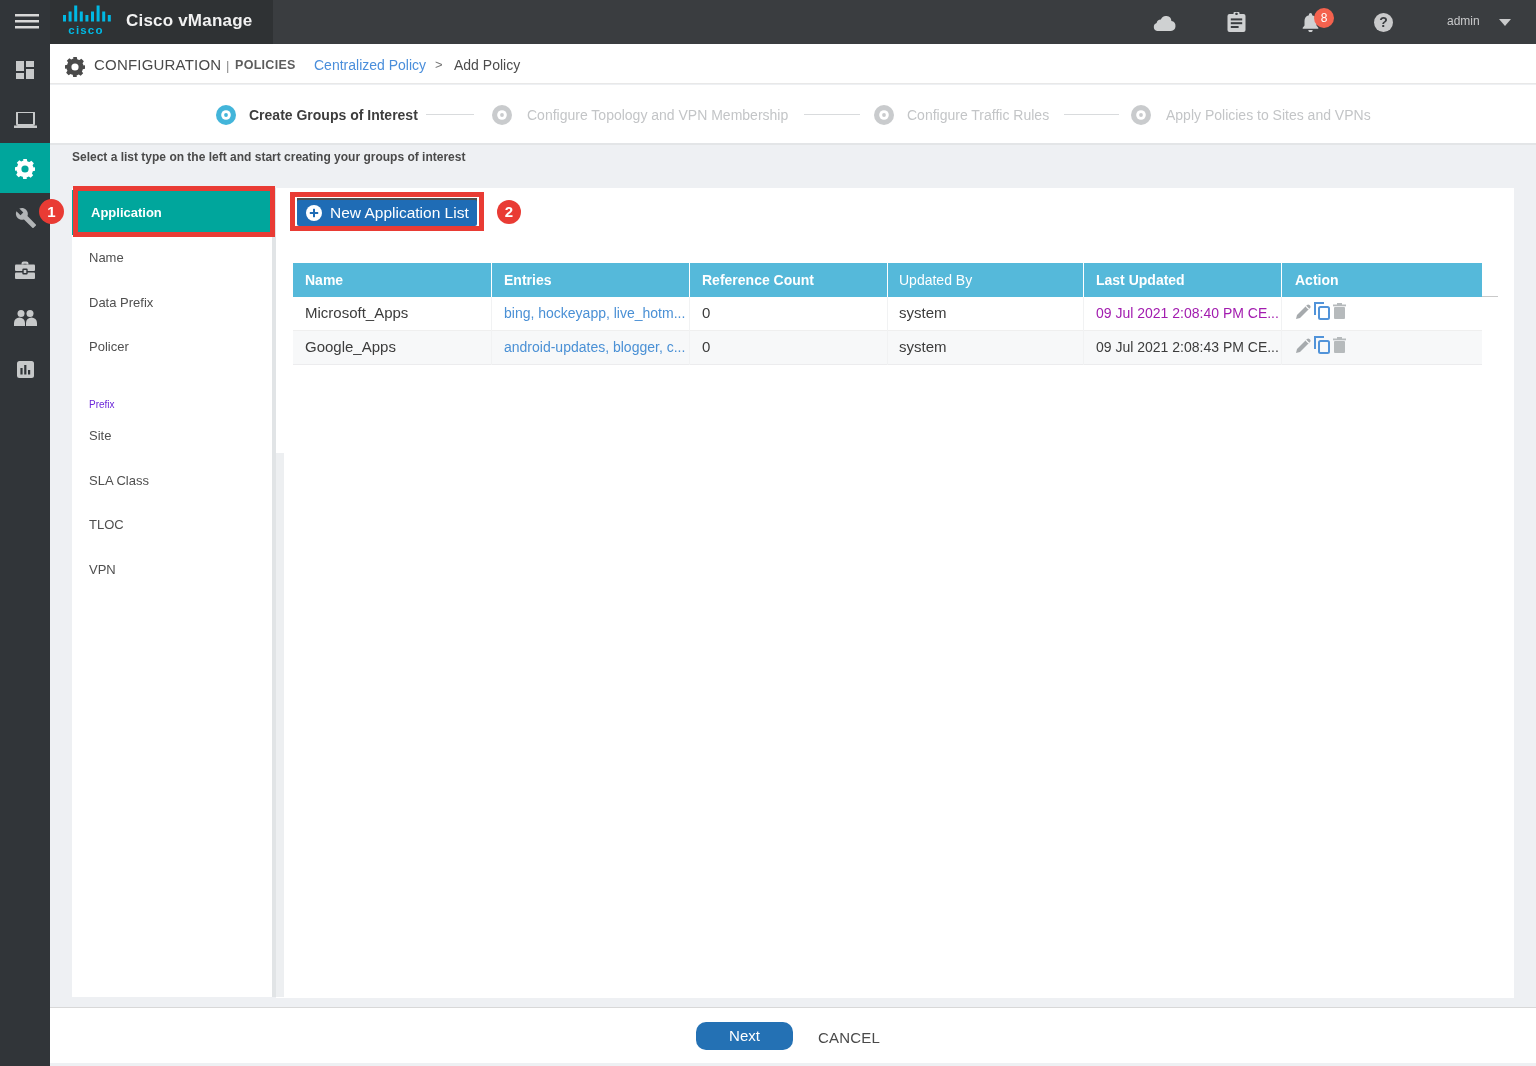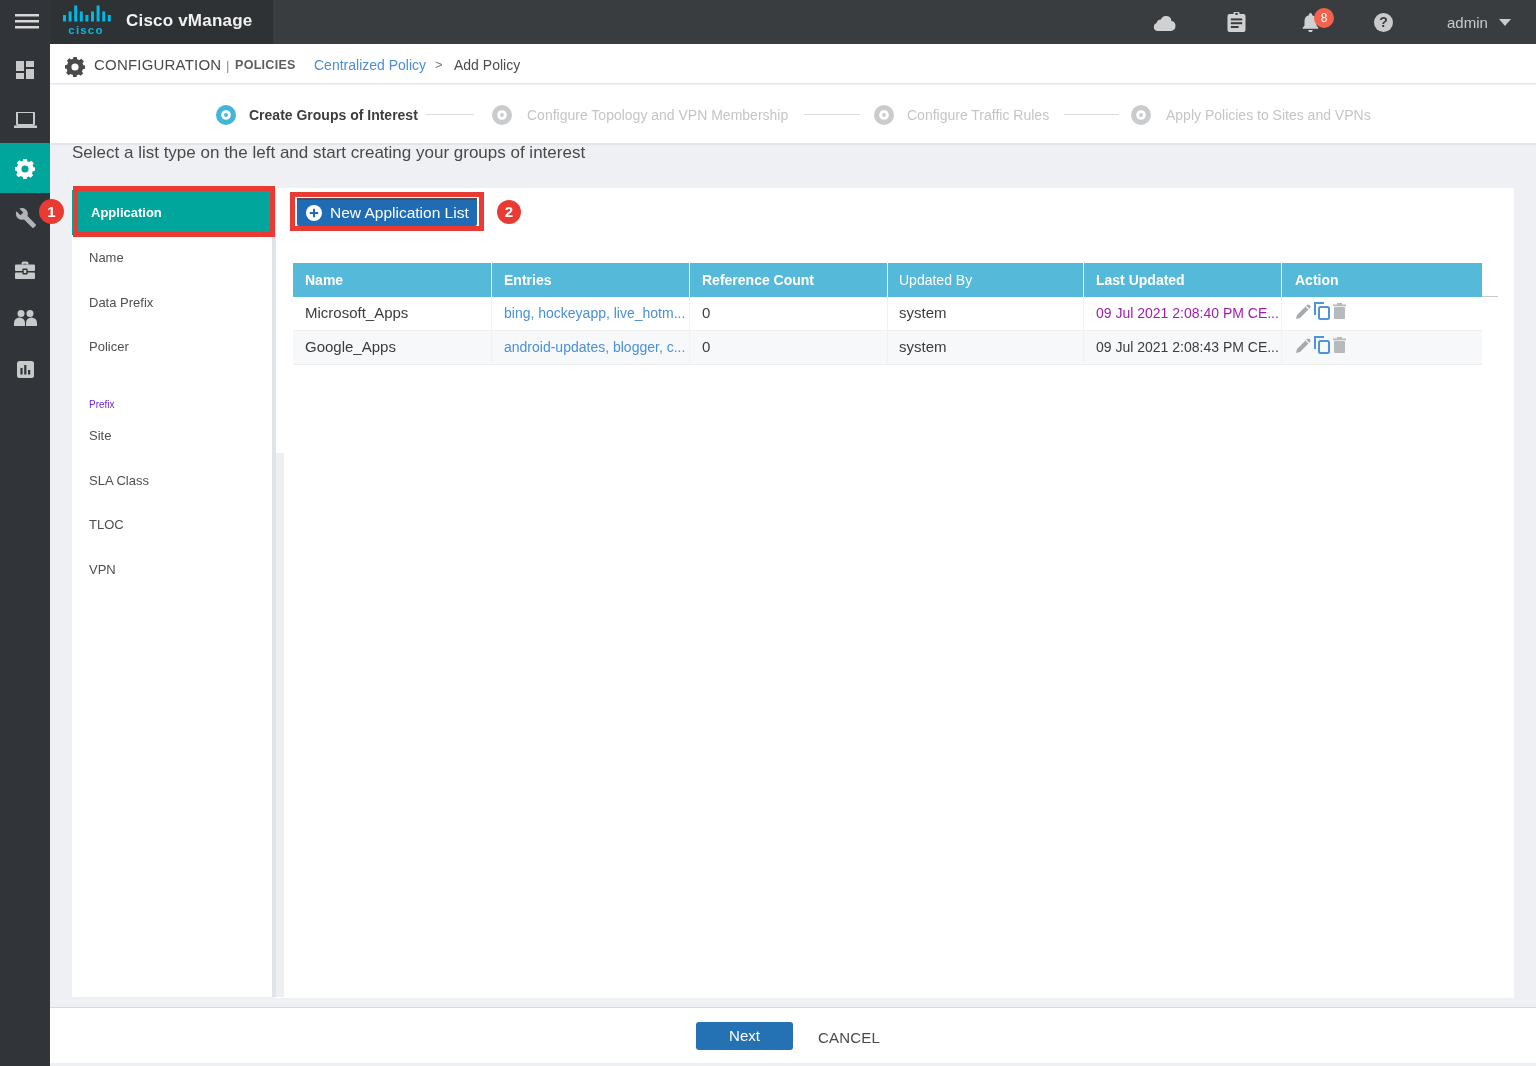--- a/index.html
+++ b/index.html
@@ -45,21 +45,21 @@
 <rect x="3.8" y="6.4" width="11.4" height="2" fill="#3a3d40"></rect>
 <rect x="3.8" y="10.2" width="11.4" height="2" fill="#3a3d40"></rect>
 <rect x="3.8" y="14" width="7.8" height="2" fill="#3a3d40"></rect>
 </svg>
 <svg class="abs" style="left:1302px;top:13px" width="17" height="19" viewBox="0 0 17 19">
 <path d="M8.5 0 a1.6 1.6 0 0 1 1.6 1.6 v0.6 a6 6 0 0 1 4.4 5.8 v4.5 l1.8 2.3 v1 H0.7 v-1 l1.8 -2.3 V8 a6 6 0 0 1 4.4 -5.8 v-0.6 A1.6 1.6 0 0 1 8.5 0 Z" fill="#cfd1d2"></path>
 <path d="M6.3 17 a2.2 2.2 0 0 0 4.4 0 Z" fill="#cfd1d2"></path>
 </svg>
 <div class="abs" style="left:1314px;top:8px;width:20px;height:20px;border-radius:50%;background:#f4624e;color:#fff;font-size:12px;text-align:center;line-height:20px">8</div>
 <div class="abs" style="left:1374px;top:13px;width:19px;height:19px;border-radius:50%;background:#c9cacb;color:#3a3d40;font-size:14px;font-weight:bold;text-align:center;line-height:19px">?</div>
-<div class="abs" style="left:1447px;top:14px;color:#c9cacb;font-size:15px">admin</div>
+<div class="abs" style="left:1447px;top:14px;color:#c9cacb;font-size:12px">admin</div>
 <svg class="abs" style="left:1499px;top:19px" width="12" height="7" viewBox="0 0 12 7">
     <path d="M0 0 L12 0 L6 7 Z" fill="#c9cacb"></path>
   </svg>
 
 <div class="abs" style="left:0;top:44px;width:50px;height:1022px;background:#313539"></div>
 <div class="abs" style="left:0;top:143px;width:50px;height:50px;background:#00a69c"></div>
 
 <svg class="abs" style="left:16px;top:61px" width="18" height="18" viewBox="0 0 18 18">
 <g fill="#c7c9ca">
 <rect x="0" y="0" width="8" height="10"></rect>
@@ -141,21 +141,21 @@
 </svg>
 <div class="abs" style="left:907px;top:107px;font-size:14px;color:#c3c5c7">Configure Traffic Rules</div>
 <div class="abs" style="left:1064px;top:114px;width:55px;height:1px;background:#d9dbdd"></div>
 <svg class="abs" style="left:1131px;top:105px" width="20" height="20" viewBox="0 0 20 20">
 <circle cx="10" cy="10" r="10" fill="#c9cbcd"></circle>
     <circle cx="10" cy="10" r="4.8" fill="#fff"></circle>
     <circle cx="10" cy="10" r="1.9" fill="#c9cbcd"></circle>
 </svg>
 <div class="abs" style="left:1166px;top:107px;font-size:14px;color:#c3c5c7">Apply Policies to Sites and VPNs</div>
 
-<div class="abs" style="left:72px;top:143px;font-size:17px;font-weight:normal;color:#4a4a4a">Select a list type on the left and start creating your groups of interest</div>
+<div class="abs" style="left:72px;top:150px;font-size:12px;font-weight:bold;color:#4a4a4a">Select a list type on the left and start creating your groups of interest</div>
 
 <div class="abs" style="left:276px;top:188px;width:1238px;height:810px;background:#fff"></div>
 
 <div class="abs" style="left:72px;top:188px;width:200px;height:809px;background:#fff"></div>
 
 <div class="abs" style="left:272px;top:188px;width:4px;height:809px;background:#e1e4e6"></div>
 <div class="abs" style="left:276px;top:453px;width:8px;height:544px;background:#edeff1"></div>
 
 <div class="abs" style="left:72px;top:190px;width:200px;height:45px;background:#00a69c;color:#fff;font-size:13px;font-weight:bold;line-height:45px;padding-left:19px">Application</div>
 <div class="abs" style="left:89px;top:250px;font-size:13px;color:#4f4f4f">Name</div>
@@ -239,14 +239,14 @@
 <rect x="5" y="5" width="10" height="12" rx="1.5" fill="none" stroke="#5193d9" stroke-width="2"></rect>
 </svg>
 <svg class="abs" style="left:1333px;top:337px" width="13" height="16" viewBox="0 0 13 16">
 <rect x="1" y="4" width="11" height="12" rx="1" fill="#b6babc"></rect>
 <rect x="0" y="1.5" width="13" height="1.8" fill="#b6babc"></rect>
 <rect x="4" y="0" width="5" height="2" fill="#b6babc"></rect>
 </svg>
 
 <div class="abs" style="left:50px;top:1007px;width:1486px;height:1px;background:#d8d8d8"></div>
 <div class="abs" style="left:50px;top:1008px;width:1486px;height:55px;background:#fff"></div>
-<div class="abs" style="left:696px;top:1022px;width:97px;height:28px;background:#2471b4;border-radius:3px;color:#fff;font-size:15px;text-align:center;line-height:28px">Next</div>
+<div class="abs" style="left:696px;top:1022px;width:97px;height:28px;background:#2471b4;border-radius:10px;color:#fff;font-size:15px;text-align:center;line-height:28px">Next</div>
 <div class="abs" style="left:818px;top:1029px;font-size:15px;color:#4a4a4a;letter-spacing:0.2px">CANCEL</div>
 
 </body></html>

